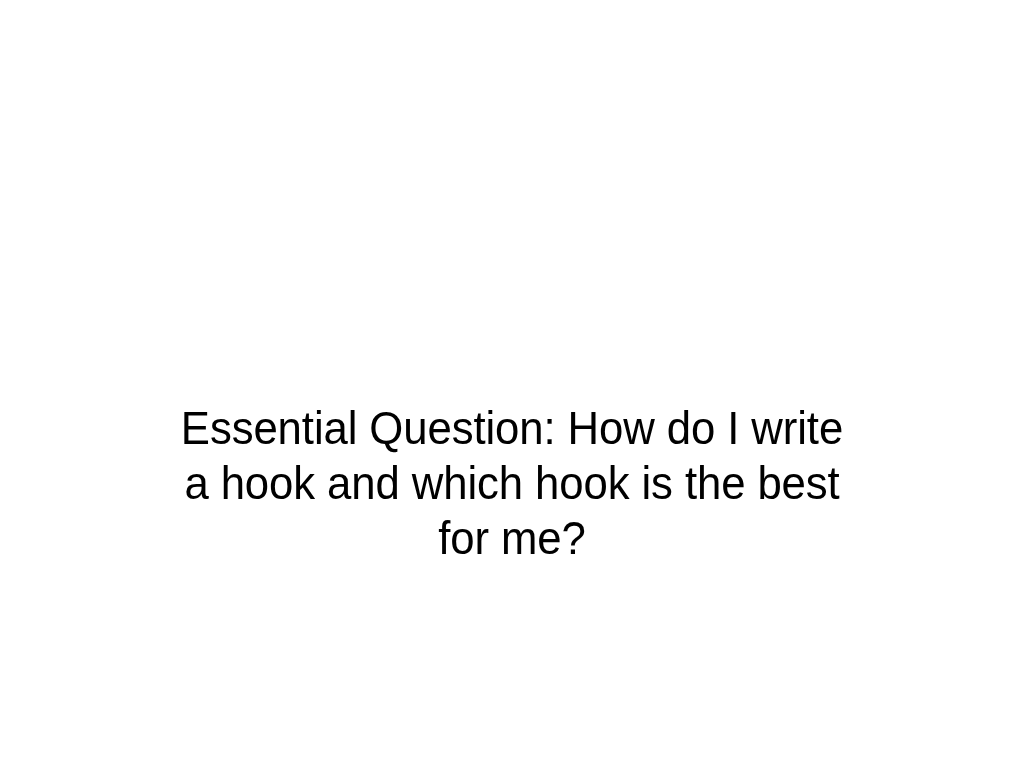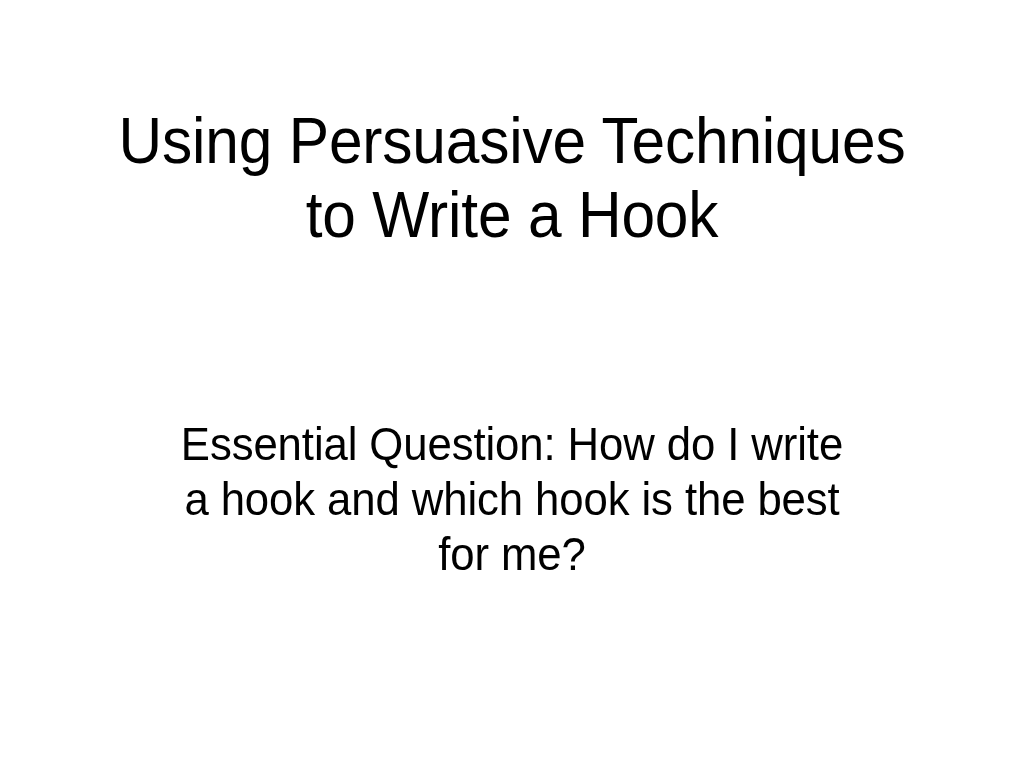--- a/index.html
+++ b/index.html
@@ -45,44 +45,39 @@
     transform-origin: center center;
   }
 
   
   .body-block {
     position: absolute;
     left: 162px;
     top: 401px;
     width: 700px;
     text-align: center;
-    margin-top: 16px;
   }
 
   .body-line {
     display: block;
     font-size: 46px;
     line-height: 55px;
     font-weight: 400;
     letter-spacing: -0.1px;
     color: #000000;
     white-space: nowrap;
     transform: scaleX(0.95);
     transform-origin: center center;
   }
 </style>
 </head>
 <body>
 
 <div class="slide">
 
-  <div class="title-block">
-    <span class="title-line">Using Persuasive Techniques</span>
-    <span class="title-line">to Write a Hook</span>
-  </div>
 
   <div class="body-block">
     <span class="body-line">Essential Question: How do I write</span>
     <span class="body-line">a hook and which hook is the best</span>
     <span class="body-line">for me?</span>
   </div>
 
 </div>
 
 </body></html>

